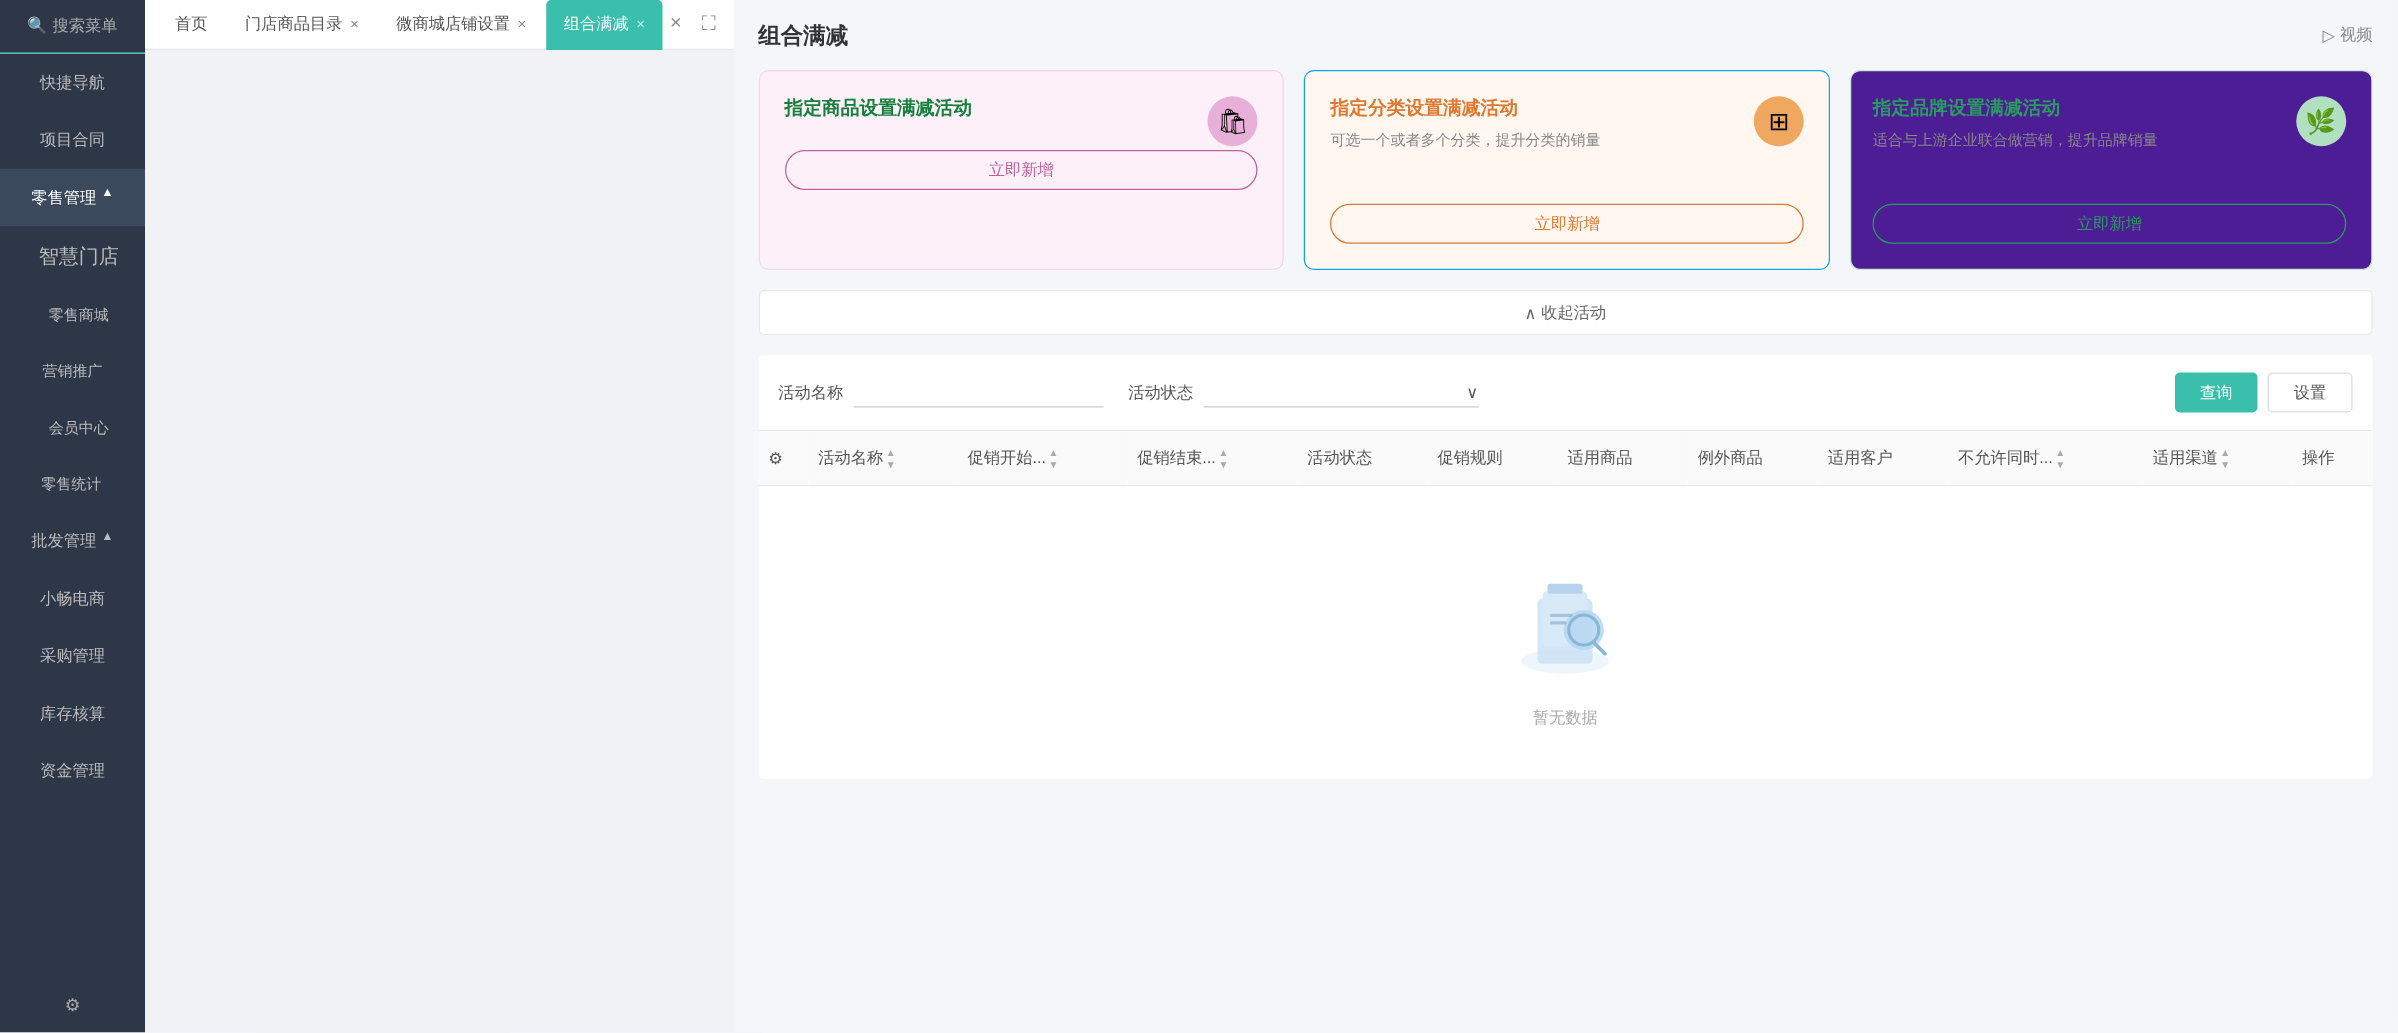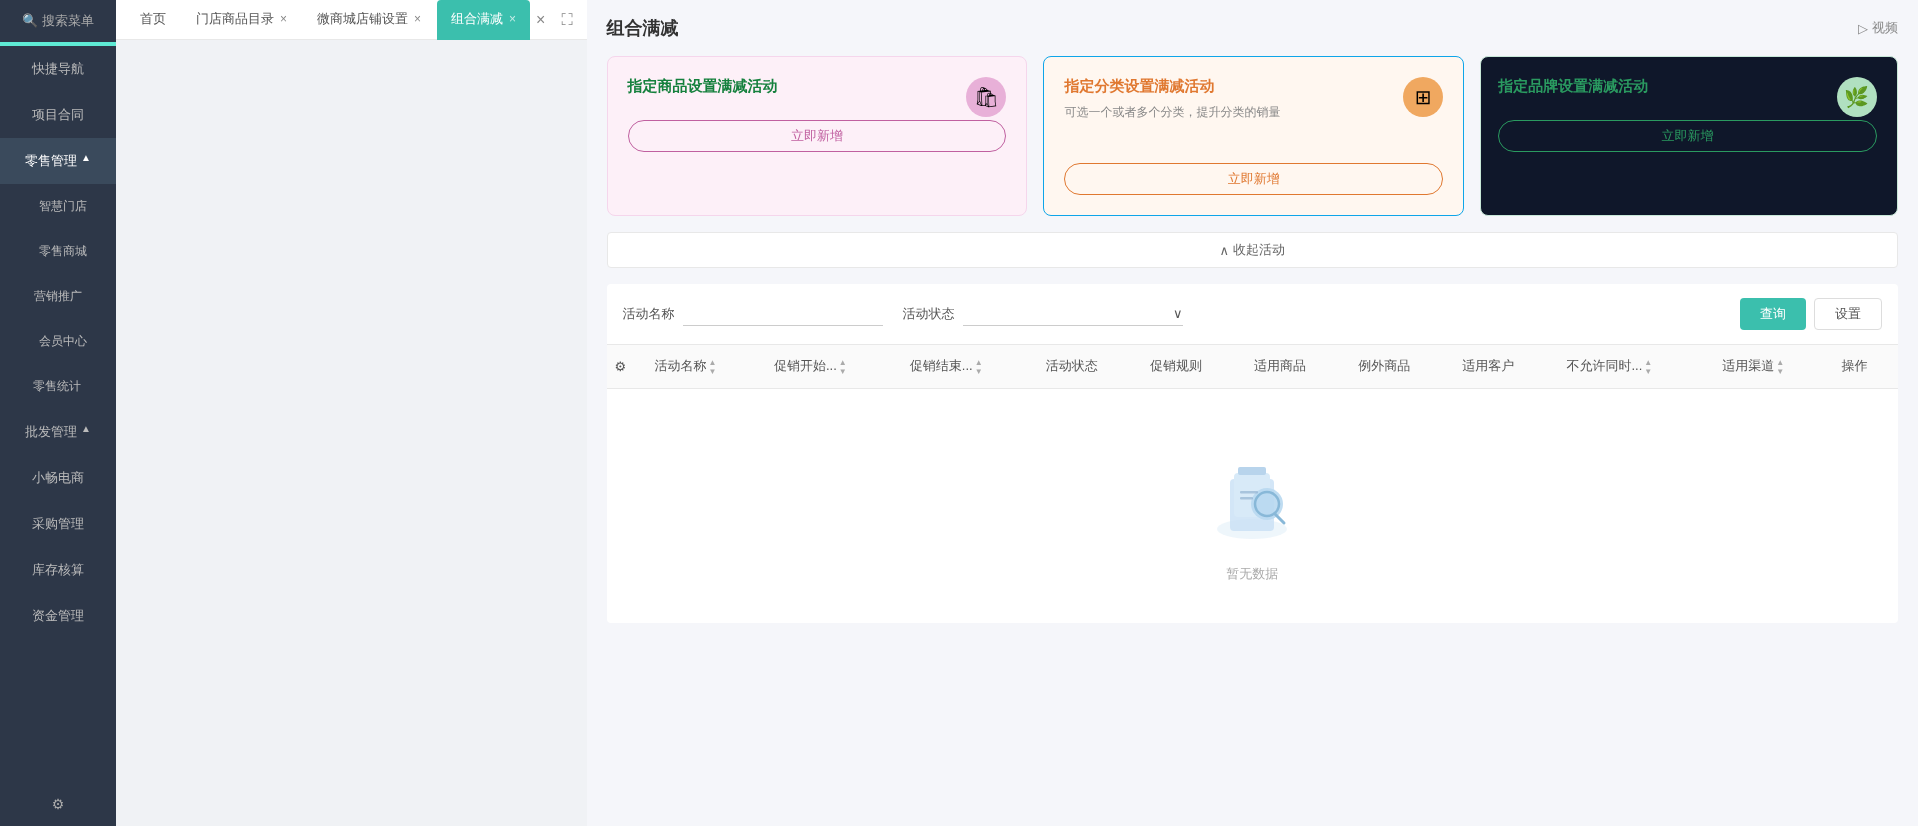--- a/index.html
+++ b/index.html
@@ -13,21 +13,21 @@
       display: flex;
       flex-direction: column;
       flex-shrink: 0;
       height: 100%;
     }
     .sidebar-search {
       padding: 12px 10px;
       font-size: 13px;
       color: #aaa;
       cursor: pointer;
-      border-bottom: 4px solid #5eead4;
+      border-bottom: 1px solid #5eead4;
       text-align: center;
     }
     .sidebar-item {
       padding: 14px 10px;
       font-size: 13px;
       color: #bbb;
       cursor: pointer;
       text-align: center;
       display: flex;
       align-items: flex-start;
@@ -136,21 +136,21 @@
       flex: 1;
       border-radius: 8px;
       padding: 20px;
       position: relative;
       min-height: 160px;
       display: flex;
       flex-direction: column;
     }
     .promo-card.pink { background: #fdf0f8; border: 1px solid #f5d6ec; }
     .promo-card.orange { background: #fff7f0; border: 1px solid #0ea5e9; }
-    .promo-card.green { background: #0f172a; border: 1px solid #c8e8d8; padding-left: 17px; }
+    .promo-card.green { background: #4c1d95; border: 1px solid #c8e8d8; padding-left: 17px; }
 
     .card-title {
       font-size: 15px;
       font-weight: 600;
       margin-bottom: 8px;
     }
     .pink .card-title { color: #15803d; }
     .orange .card-title { color: #e07830; }
     .green .card-title { color: #2a9a60; }
 
@@ -325,21 +325,21 @@
       <div class="sidebar-item">
         <span>快捷导航</span>
       </div>
       <div class="sidebar-item">
         <span>项目合同</span>
       </div>
       <div class="sidebar-item active">
         <span>零售管理</span>
         <span class="arrow">▲</span>
       </div>
-      <div class="sidebar-item sub" style="padding-left: 20px; font-size: 12px;">
+      <div class="sidebar-item sub" style="padding-left: 20px; font-size: 16px;">
         <span>智慧门店</span>
       </div>
       <div class="sidebar-item sub" style="padding-left: 20px; font-size: 12px;">
         <span>零售商城</span>
       </div>
       <div class="sidebar-item sub" style="font-size: 12px;">
         <span>营销推广</span>
       </div>
       <div class="sidebar-item sub" style="padding-left: 20px; font-size: 12px;">
         <span>会员中心</span>
@@ -413,20 +413,21 @@
       <button class="card-btn">立即新增</button>
     </div>
         <div class="promo-card orange">
       <div class="card-title">指定分类设置满减活动</div>
       <div class="card-desc">可选一个或者多个分类，提升分类的销量</div>
       <div class="card-icon">⊞</div>
       <button class="card-btn">立即新增</button>
     </div>
         <div class="promo-card green">
       <div class="card-title">指定品牌设置满减活动</div>
+      <div class="card-desc">适合与上游企业联合做营销，提升品牌销量</div>
       <div class="card-icon">🌿</div>
       <button class="card-btn">立即新增</button>
     </div>
       </div>
 
     <div class="collapse-bar">
       <span>∧</span>
       <span>收起活动</span>
     </div>
 

